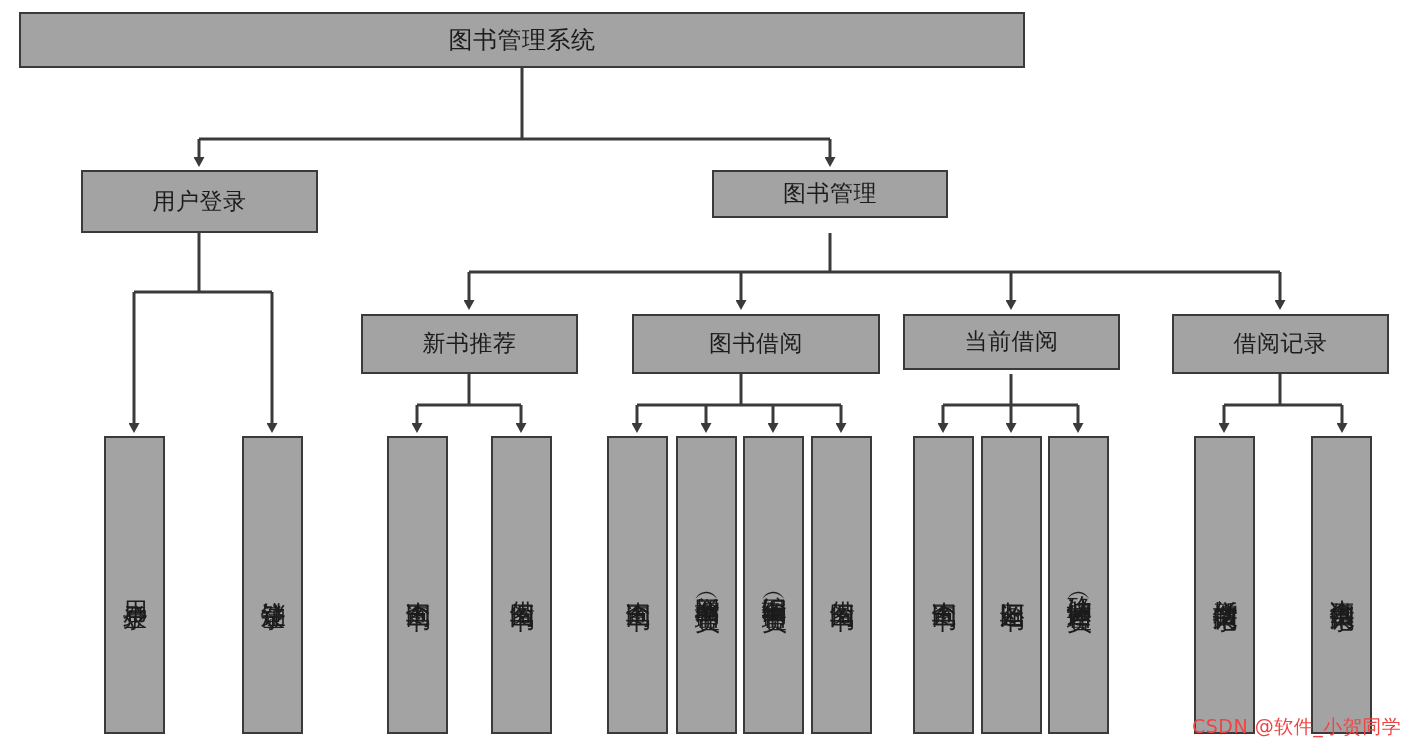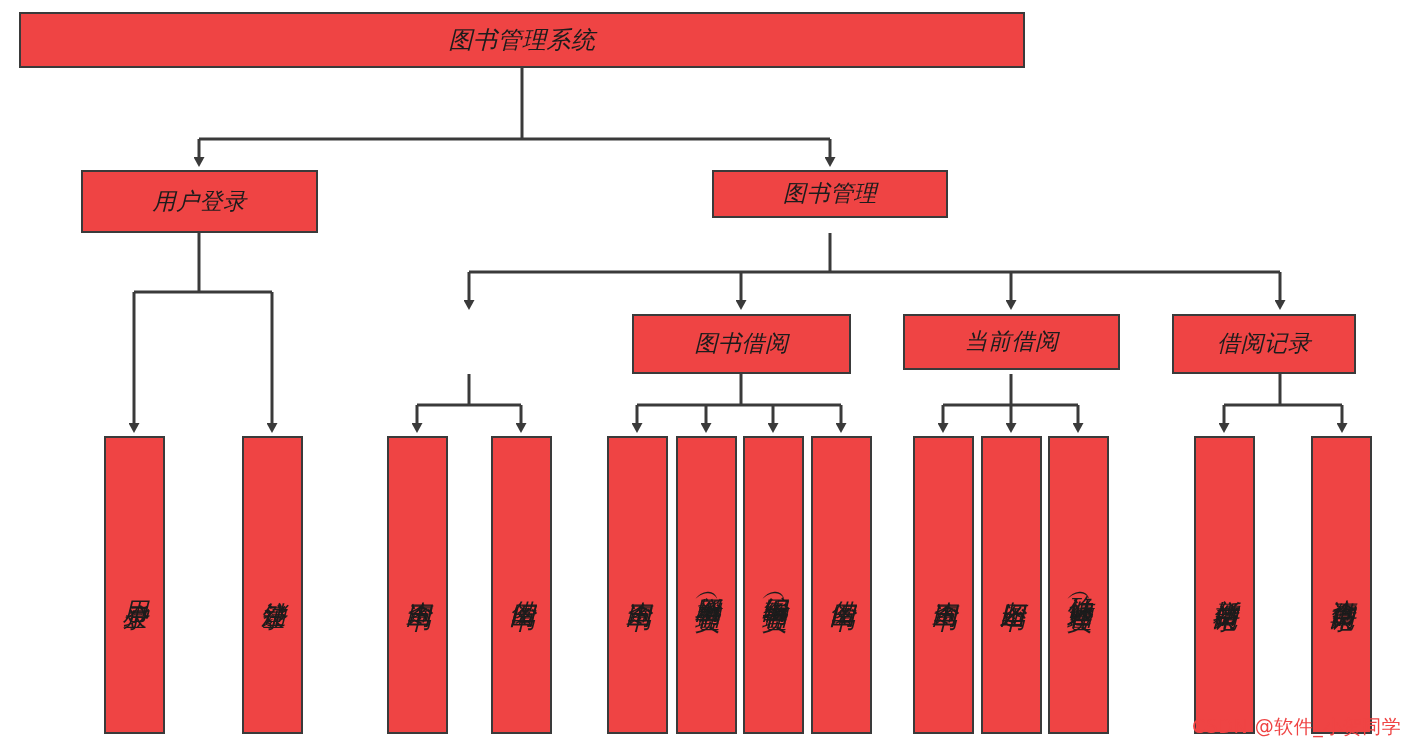--- a/index.html
+++ b/index.html
@@ -21,27 +21,26 @@
     position: absolute;
     left: 0;
     top: 0;
     width: 1405px;
     height: 747px;
     pointer-events: none;
   }
   .node {
     position: absolute;
     box-sizing: border-box;
-    background: #ef4444;
+    background: #a3a3a3;
     border: 2.5px solid #3a3a3a;
     display: flex;
     align-items: center;
     justify-content: center;
     color: #1c1c1c;
-    font-style: italic;
   }
   .node .txt {
     display: block;
     text-align: center;
     line-height: 1.12;
     white-space: nowrap;
   }
   
   .node.h .txt {
     font-size: 23px;
@@ -131,27 +130,30 @@
     <span class="txt">图书管理系统</span>
   </div>
 
   <div class="node h" style="left:81px; top:170px; width:237px; height:63px;">
     <span class="txt">用户登录</span>
   </div>
   <div class="node h" style="left:712px; top:170px; width:236px; height:48px;">
     <span class="txt">图书管理</span>
   </div>
 
-  <div class="node h" style="left:632px; top:314px; width:219px; height:60px;">
+  <div class="node h" style="left:361px; top:314px; width:217px; height:60px;">
+    <span class="txt">新书推荐</span>
+  </div>
+  <div class="node h" style="left:632px; top:314px; width:248px; height:60px;">
     <span class="txt">图书借阅</span>
   </div>
   <div class="node h" style="left:903px; top:314px; width:217px; height:56px;">
     <span class="txt">当前借阅</span>
   </div>
-  <div class="node h" style="left:1172px; top:314px; width:184px; height:60px;">
+  <div class="node h" style="left:1172px; top:314px; width:217px; height:60px;">
     <span class="txt">借阅记录</span>
   </div>
 
   <div class="node v" style="left:104px; top:436px; width:61px; height:298px;">
     <span class="txt">用户登录</span>
   </div>
   <div class="node v" style="left:242px; top:436px; width:61px; height:298px;">
     <span class="txt">注销登录</span>
   </div>
 

